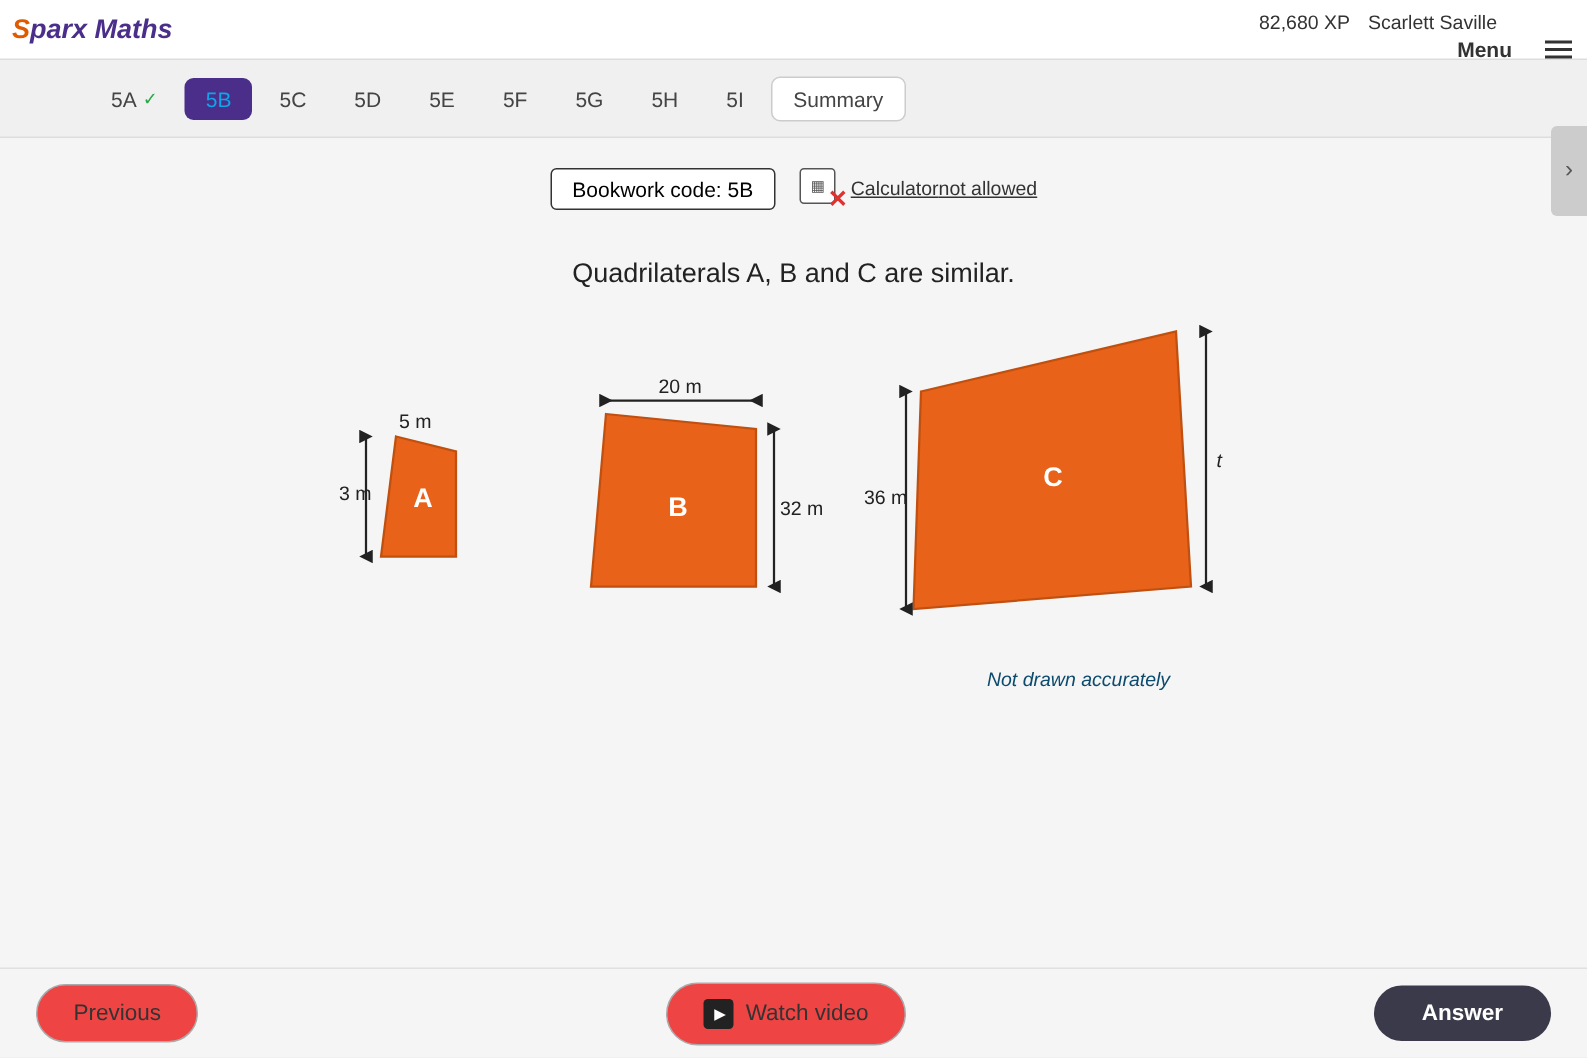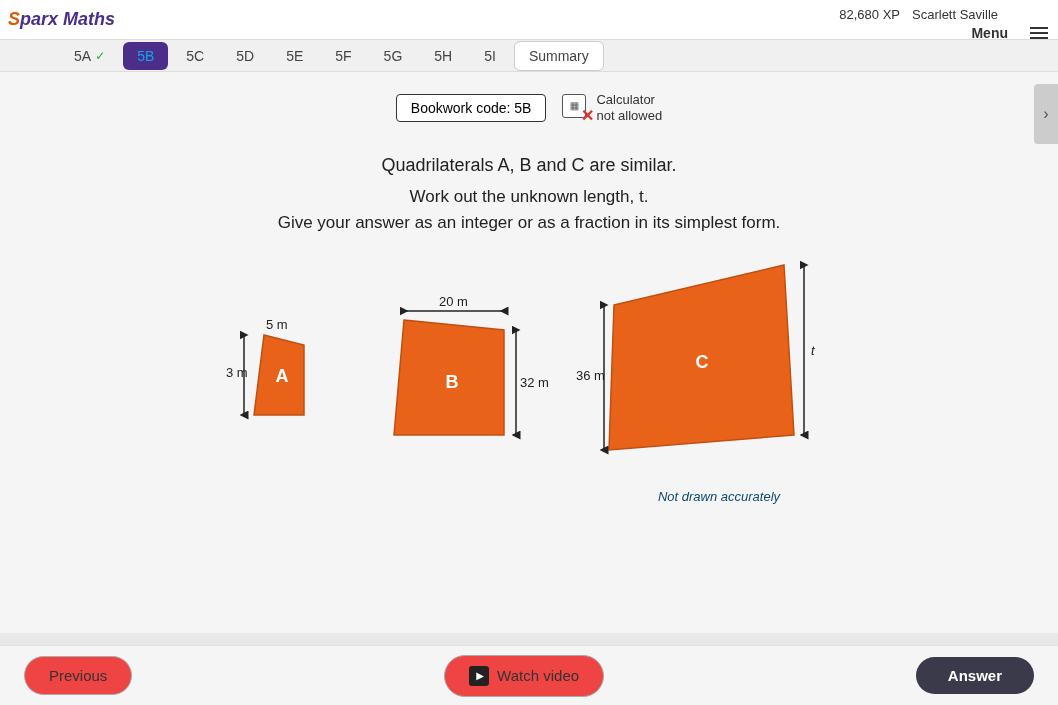--- a/index.html
+++ b/index.html
@@ -56,21 +56,21 @@
       color: #333;
       cursor: pointer;
     }
 
     
     .tab-bar {
       background: #f0f0f0;
       display: flex;
       align-items: center;
       padding: 0 60px;
-      height: 32px;
+      height: 52px;
       gap: 4px;
       border-bottom: 1px solid #ddd;
     }
     .tab {
       padding: 6px 14px;
       border-radius: 6px;
       font-size: 14px;
       font-weight: 500;
       color: #444;
       cursor: pointer;
@@ -164,21 +164,21 @@
     }
     .calc-x {
       position: absolute;
       bottom: -2px;
       right: -4px;
       color: #e03030;
       font-weight: 900;
       font-size: 16px;
       line-height: 1;
     }
-    .calc-label { display: flex; flex-direction: column; line-height: 1.2; }
+    .calc-label { display: flex; flex-direction: row; line-height: 1.2; text-decoration: underline; }
 
     .question-text {
       text-align: center;
       font-size: 18px;
       color: #222;
       margin-bottom: 8px;
     }
     .question-text2 {
       text-align: center;
       font-size: 17px;
@@ -377,24 +377,20 @@
       <div class="calc-label">
         <span>Calculator</span>
         <span>not allowed</span>
       </div>
     </div>
   </div>
 
   <div class="question-text">
     <span>Quadrilaterals A, B and C are similar.</span>
   </div>
-  <div class="question-text2">
-    <span>Work out the unknown length, t.</span><br>
-    <span>Give your answer as an integer or as a fraction in its simplest form.</span>
-  </div>
 
   <div class="diagram-area">
 
     <div class="shape-container">
       <svg width="120" height="130" viewBox="0 0 120 130">
 
         <polygon points="40,20 80,30 80,100 30,100" fill="#e8621a" stroke="#c05010" stroke-width="1.5"></polygon>
         <text class="shape-label" x="58" y="62">A</text>
 
         <line x1="20" y1="20" x2="20" y2="100" stroke="#222" stroke-width="1.5" marker-start="url(#arrow-up)" marker-end="url(#arrow-down)"></line>

